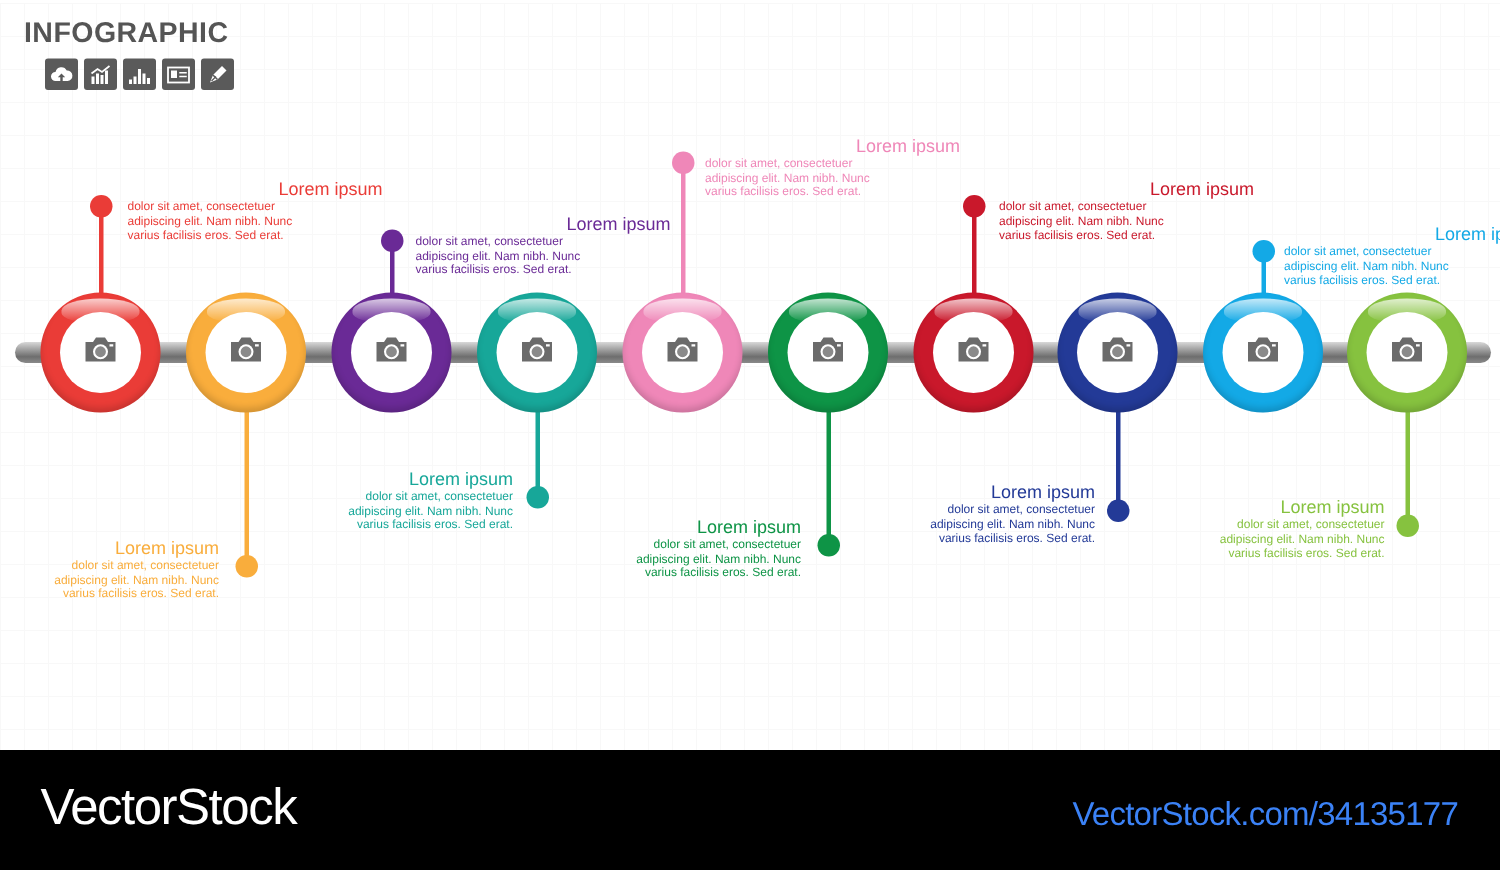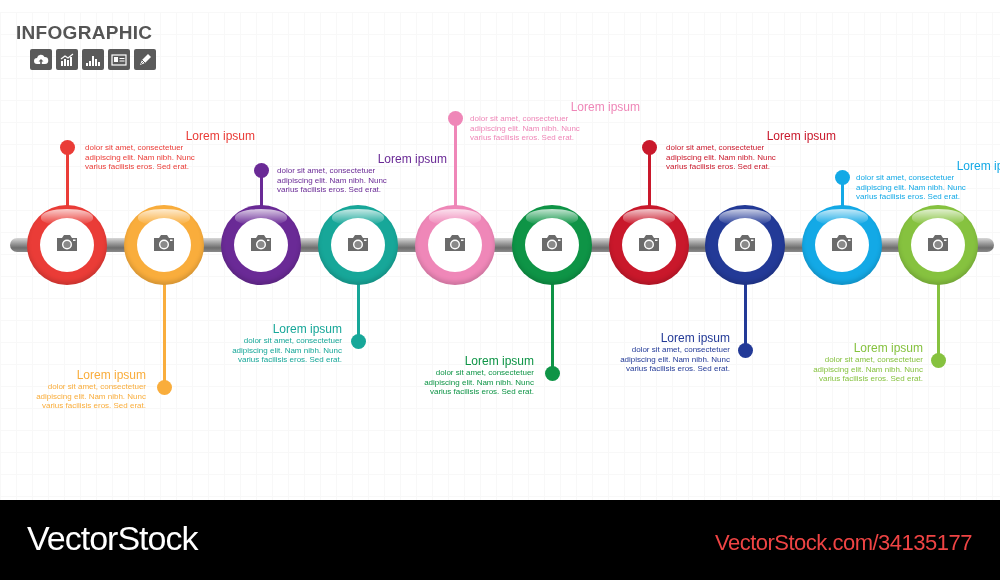--- a/index.html
+++ b/index.html
@@ -1,17 +1,17 @@
 <!DOCTYPE html>
 <html><head>
 <meta charset="utf-8">
 <style>
   html, body { margin:0; padding:0; }
   body { width:1000px; height:580px; position:relative; overflow:hidden; background:#fff; font-family:"Liberation Sans", sans-serif; }
-  .canvas { position:absolute; left:0; top:12px; width:1000px; height:500px; background:#fff; overflow:hidden; }
+  .canvas { position:absolute; left:0; top:2px; width:1000px; height:500px; background:#fff; overflow:hidden; }
   .grid-bg { position:absolute; left:0; top:0; width:1000px; height:500px;
     background-image:
       linear-gradient(#f4f4f4 1px, transparent 1px),
       linear-gradient(90deg, #f4f4f4 1px, transparent 1px);
     background-size: 16px 22px; opacity:0.6; }
   .title { position:absolute; left:16px; top:10px; font-weight:bold; font-size:19px; color:#555; letter-spacing:0.3px; }
   .icon-row { position:absolute; left:30px; top:37px; display:flex; gap:4px; }
   .ico { width:22px; height:21px; background:#5a5a5a; border-radius:2px; display:flex; align-items:center; justify-content:center; }
   .ico svg { width:16px; height:14px; }
   .rod { position:absolute; left:10px; top:226px; width:984px; height:14px; border-radius:7px;
@@ -22,21 +22,21 @@
   .node .gloss { position:absolute; left:14px; top:4px; width:52px; height:16px; border-radius:50% 50% 40% 40%;
     background: linear-gradient(to bottom, rgba(255,255,255,0.75), rgba(255,255,255,0)); }
   .stem { position:absolute; width:3px; }
   .dot { position:absolute; width:15px; height:15px; border-radius:50%; }
   .label { position:absolute; width:170px; line-height:1; }
   .label .h { font-size:12px; display:block; margin-bottom:1px;text-align:right; }
   .label .b { font-size:8px; display:block; line-height:9.5px; }
   .label.right { text-align:right; }
   .footer { position:absolute; left:0; top:500px; width:1000px; height:80px; background:#000; }
   .brand { position:absolute; left:27px; top:519px; color:#fff; font-size:34px; letter-spacing:-1px; }
-  .ref { position:absolute; right:28px; top:530px; color:#ef4444; font-size:22px; letter-spacing:-0.5px; }
+  .ref { position:absolute; right:28px; top:530px; color:#3b82f6; font-size:22px; letter-spacing:-0.5px; }
 </style>
 </head>
 <body>
 
 <div class="canvas">
   <div class="grid-bg"></div>
 
   <div class="title">INFOGRAPHIC</div>
   <div class="icon-row">
     <div class="ico">

